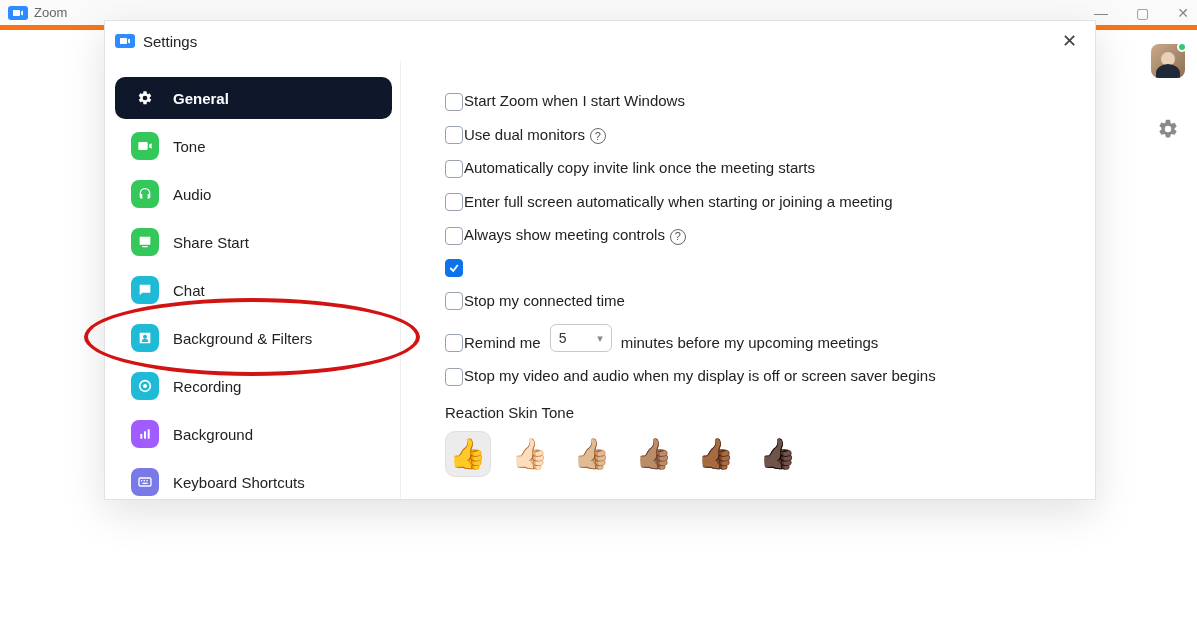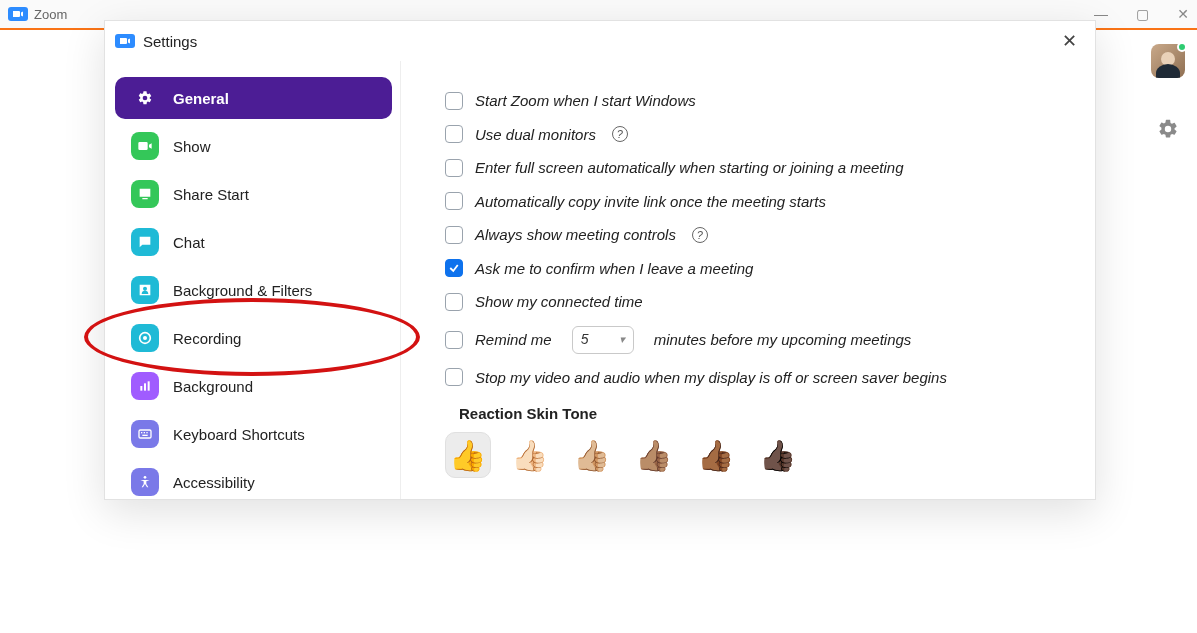--- a/index.html
+++ b/index.html
@@ -6,21 +6,21 @@
   body { width: 1197px; height: 633px; background: #fff; overflow: hidden; position: relative; }
 
   
   .app-titlebar {
     position: absolute;
     top: 0; left: 0; right: 0;
     height: 30px;
     display: flex;
     align-items: center;
     padding: 0 8px;
-    border-bottom: 2px solid #f97316;
+    border-bottom: 5px solid #f97316;
     background: #fafafa;
     color: #666;
     font-size: 13px;
   }
   .app-titlebar .zoom-logo {
     width: 20px; height: 14px;
     background: #2d8cff;
     border-radius: 3px;
     display: flex; align-items: center; justify-content: center;
     margin-right: 6px;
@@ -110,21 +110,21 @@
     gap: 14px;
     height: 42px;
     padding: 0 16px;
     border-radius: 10px;
     font-size: 15px;
     color: #222;
     cursor: pointer;
     margin-bottom: 6px;
   }
   .side-item.active {
-    background: #4c1d95;
+    background: #0f172a;
     color: #fff;
     font-weight: 600;
   }
   .side-icon {
     width: 28px; height: 28px;
     border-radius: 8px;
     display: flex; align-items: center; justify-content: center;
     flex-shrink: 0;
   }
   .side-item.active .side-icon { background: transparent; }
@@ -146,25 +146,24 @@
   
   .content {
     flex: 1;
     padding: 30px 34px 20px 44px;
     overflow-y: auto;
     font-size: 15px;
     color: #222;
   }
   .opt {
     display: flex;
-    align-items: center;
-    gap: 12px;
+    align-items: flex-end;
+    gap: 1px;
     margin-bottom: 14px;
     line-height: 1.3;
-    font-style: italic;
   }
   .cb {
     width: 18px; height: 18px;
     border: 1.5px solid #9aa3ad;
     border-radius: 4px;
     display: flex; align-items: center; justify-content: center;
     flex-shrink: 0;
     cursor: pointer;
     background: #fff;
   }
@@ -192,22 +191,22 @@
     align-items: center;
     justify-content: space-between;
     padding: 0 8px;
     font-size: 14px;
     color: #333;
     cursor: pointer;
   }
   .remind-select .chev { color:#888; font-size:11px; }
 
   .section-title {
-    font-weight: 700;
-    margin: 18px 0 10px 14px;
+    font-weight: 400;
+    margin: 18px 0 10px 0;
   }
   .tones {
     display: flex;
     gap: 16px;
   }
   .tone {
     width: 46px; height: 46px;
     border-radius: 10px;
     display:flex; align-items:center; justify-content:center;
     font-size: 30px;
@@ -280,23 +279,31 @@
         </span>
         <span>General</span>
       </div>
 
       <div class="side-item">
         <span class="side-icon ic-video">
           <svg viewBox="0 0 24 24">
               <path d="M4 6h10a2 2 0 0 1 2 2v8a2 2 0 0 1-2 2H4a2 2 0 0 1-2-2V8a2 2 0 0 1 2-2zm14 4l4-2v8l-4-2v-4z"></path>
             </svg>
         </span>
-        <span>Show</span>
-      </div>
-
+        <span>Tone</span>
+      </div>
+
+      <div class="side-item">
+        <span class="side-icon ic-audio">
+          <svg viewBox="0 0 24 24">
+              <path d="M12 3a8 8 0 0 0-8 8v5a3 3 0 0 0 3 3h1v-7H6v-1a6 6 0 0 1 12 0v1h-2v7h1a3 3 0 0 0 3-3v-5a8 8 0 0 0-8-8z"></path>
+            </svg>
+        </span>
+        <span>Audio</span>
+      </div>
 
       <div class="side-item">
         <span class="side-icon ic-share">
           <svg viewBox="0 0 24 24">
               <path d="M4 4h16v12H4V4zm4 14h8v2H8v-2zm4-11l4 4h-3v3h-2v-3H8l4-4z"></path>
             </svg>
         </span>
         <span>Share Start</span>
       </div>
 
@@ -374,46 +381,45 @@
 
 
       <div class="opt">
         <span class="cb"></span>
         <span>Use dual monitors</span>
         <span class="help">?</span>
       </div>
 
       <div class="opt">
         <span class="cb"></span>
+        <span>Automatically copy invite link once the meeting starts</span>
+      </div>
+
+      <div class="opt">
+        <span class="cb"></span>
         <span>Enter full screen automatically when starting or joining a meeting</span>
-      </div>
-
-      <div class="opt">
-        <span class="cb"></span>
-        <span>Automatically copy invite link once the meeting starts</span>
       </div>
 
       <div class="opt">
         <span class="cb"></span>
         <span>Always show meeting controls</span>
         <span class="help">?</span>
       </div>
 
       <div class="opt">
         <span class="cb checked">
           <svg viewBox="0 0 16 16">
               <polyline points="3,8 7,12 13,4"></polyline>
             </svg>
         </span>
-        <span>Ask me to confirm when I leave a meeting</span>
-      </div>
-
-      <div class="opt">
-        <span class="cb"></span>
-        <span>Show my connected time</span>
+      </div>
+
+      <div class="opt">
+        <span class="cb"></span>
+        <span>Stop my connected time</span>
       </div>
 
       <div class="opt">
         <span class="cb"></span>
         <span>Remind me</span>
         <span class="remind-select">
           <span>5</span>
           <span class="chev">▾</span>
         </span>
         <span>minutes before my upcoming meetings</span>

